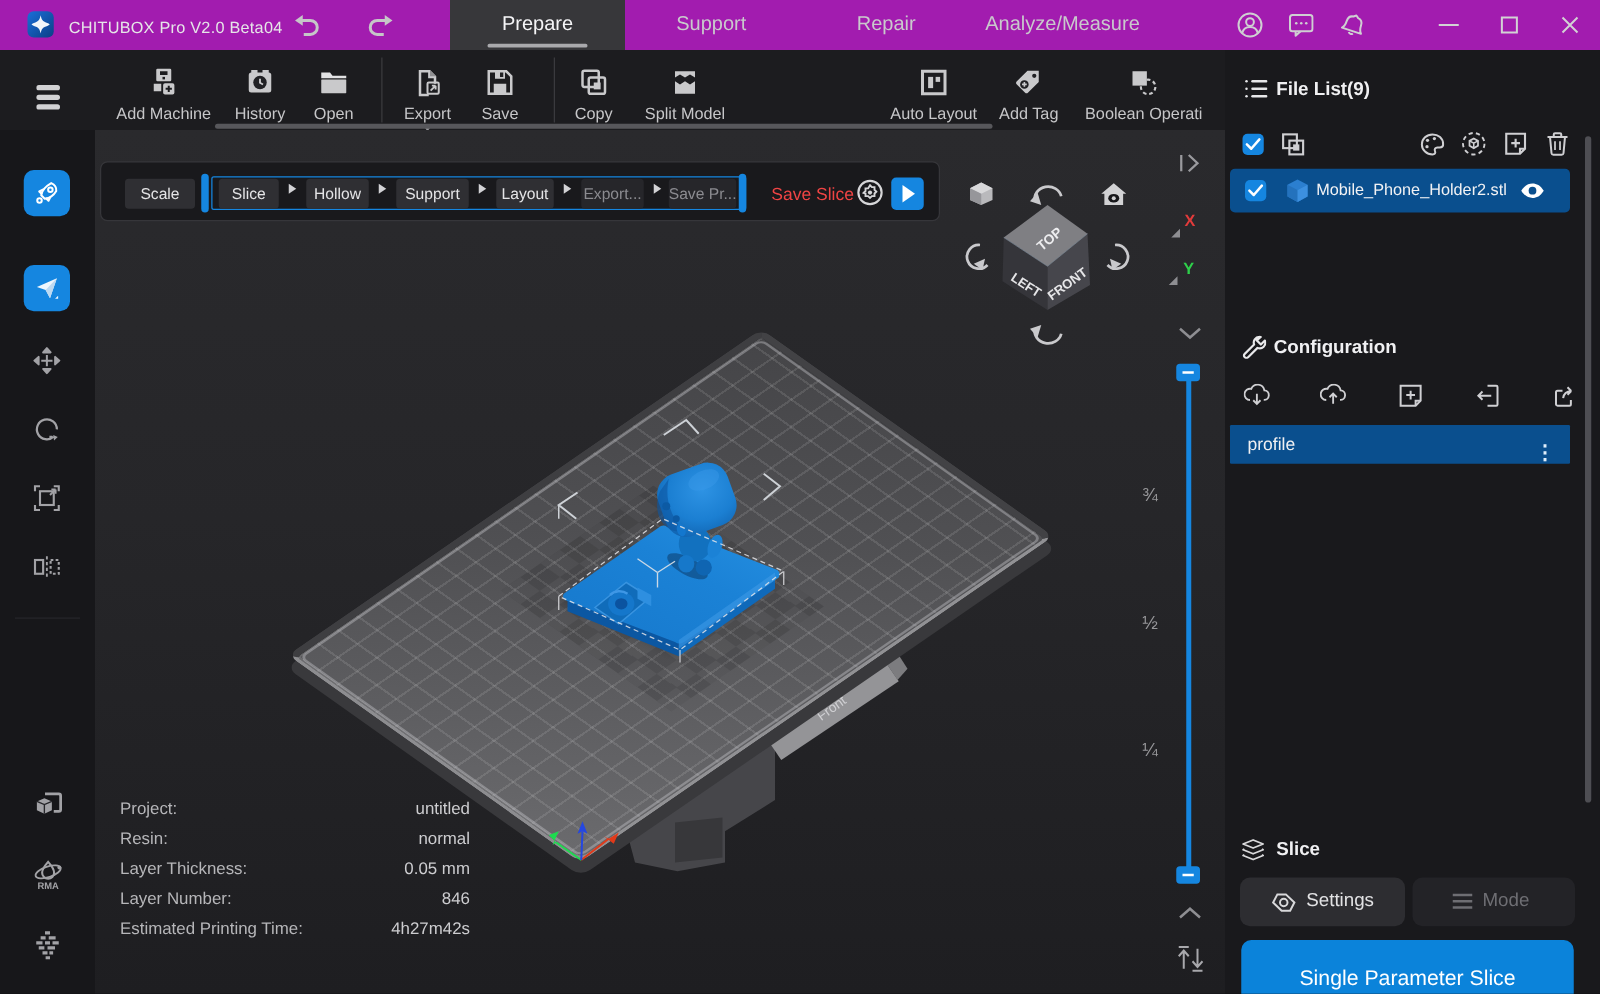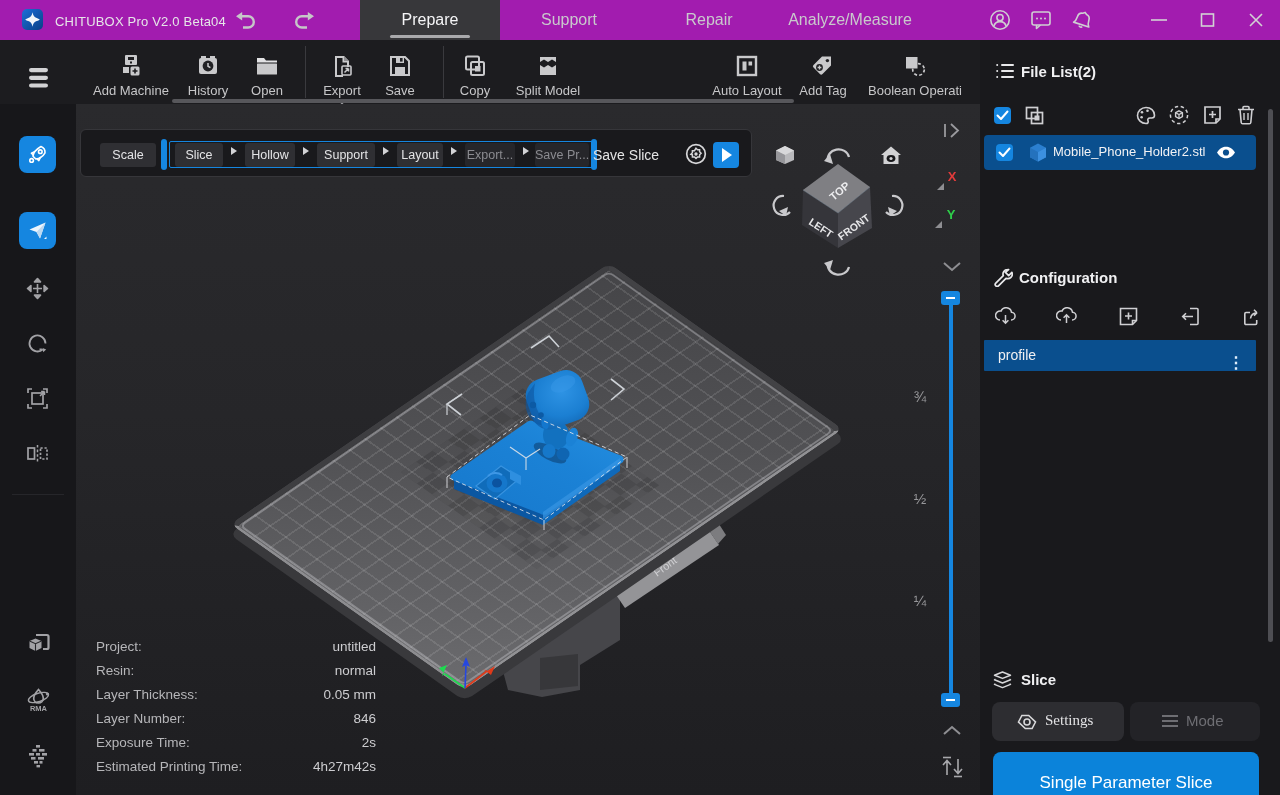--- a/index.html
+++ b/index.html
@@ -38,42 +38,42 @@
   background-image:repeating-conic-gradient(rgba(0,0,0,0.13) 0% 25%, rgba(0,0,0,0.04) 0% 50%);
   background-size:38.4px 38.4px; }
 #scene { position:absolute; left:0; top:0; width:904px; height:691px; }
 
 #wfbar { position:absolute; left:4px; top:25px; width:672px; height:48px; background:#19191c; border:1px solid #36363a; border-radius:6px; }
 .wbtn { position:absolute; top:13px; height:24px; line-height:24px; text-align:center; font-size:12.5px; white-space:nowrap; color:#e4e4e6; background:#2f2f33; border-radius:3px; }
 .wbtn.dim { color:#8b8b90; background:#26262a; }
 .warr { position:absolute; top:17px; width:0; height:0; border-left:6px solid #d2d2d5; border-top:4.5px solid transparent; border-bottom:4.5px solid transparent; }
 .bluebar { position:absolute; top:9px; width:6px; height:31px; background:#1586e0; border-radius:3px; }
 #bluebox { position:absolute; left:88px; top:11px; width:428px; height:27px; border:1px solid #1586e0; border-radius:2px; }
-#saveslice { position:absolute; left:512px; top:13px; height:24px; line-height:24px; font-size:14px; color:#e5e5e5;text-align:right; }
+#saveslice { position:absolute; left:536px; top:13px; height:24px; line-height:24px; font-size:14px; color:#ef4444;text-align:right; }
 #playbtn { position:absolute; left:632px; top:12px; width:26px; height:26px; background:#1586e0; border-radius:4px; }
 #playbtn::after { content:""; position:absolute; left:9px; top:6px; border-left:10px solid #fff; border-top:7px solid transparent; border-bottom:7px solid transparent; }
 
 #stats { position:absolute; left:20px; top:531px; width:280px; font-size:13.5px; color:#b6b6b9; }
 #stats .row { position:relative; height:24px; line-height:24px; }
 #stats .v { position:absolute; right:0; color:#cdcdd0; }
 
 .frac { position:absolute; left:832px; width:24px; text-align:center; font-size:15px; color:#97979a; }
 #slider-track { position:absolute; left:873px; top:195px; width:4px; height:402px; background:#1586e0; }
 .shandle { position:absolute; left:865px; width:19px; height:14px; background:#1586e0; border-radius:3px; }
 .shandle::after { content:""; position:absolute; left:5px; top:6px; width:9px; height:2px; background:#fff; }
 
 #rpanel { position:absolute; left:980px; top:40px; width:300px; height:755px; background:#19191c; }
 .phead { position:absolute; font-size:15px; font-weight:bold; color:#f0f0f2; }
 .filerow { position:absolute; left:4px; top:95px; width:272px; height:35px; background:#0a4f8e; border-radius:4px; }
 .checkbox { position:absolute; width:17px; height:17px; background:#1586e0; border-radius:4px; }
 .checkbox svg { position:absolute; left:2px; top:3px; }
 #profile { position:absolute; left:4px; top:300px; width:272px; height:31px; background:#0a4f8e; border-radius:1px; color:#f0f0f2; font-size:14px; line-height:31px; padding-left:14px; }
 #profile .dots { position:absolute; right:12px; top:7px; color:#dfeefb; font-size:16px; font-weight:bold; }
 .bigbtn { position:absolute; border-radius:8px; font-size:15px; }
-#btn-settings { left:12px; top:662px; width:132px; height:39px; background:#2d2d31; color:#e2e2e4;font-family:Liberation Serif, serif; }
+#btn-settings { left:12px; top:662px; width:132px; height:39px; background:#2d2d31; color:#e2e2e4; }
 #btn-mode { left:150px; top:662px; width:130px; height:39px; background:#232327; color:#6e6e73; }
 #btn-slice { left:13px; top:712px; width:266px; height:52px; background:#0b83da; color:#fff; font-size:17px; text-align:center; line-height:62px; border-radius:8px; }
 #rscroll { position:absolute; left:288px; top:69px; width:5px; height:533px; background:#4e4e53; border-radius:3px; }
 </style>
 </head>
 <body>
 <div id="app">
   <div id="titlebar">
     <div id="logo"><svg width="21" height="21" viewBox="0 0 21 21">
           <path d="M10.5 3.2 C11.3 6.6 12 7.6 13.6 8.4 C15.2 9.2 16.6 9.4 17.8 10.5 C16.6 11.6 15.2 11.8 13.6 12.6 C12 13.4 11.3 14.4 10.5 17.8 C9.7 14.4 9 13.4 7.4 12.6 C5.8 11.8 4.4 11.6 3.2 10.5 C4.4 9.4 5.8 9.2 7.4 8.4 C9 7.6 9.7 6.6 10.5 3.2 Z" fill="#f2f6fa"></path>
@@ -413,42 +413,41 @@
           <path d="M11 5.2 l1.5 1.5 h2.1 v2.1 l1.5 1.5 -1.5 1.5 v2.1 h-2.1 l-1.5 1.5 -1.5 -1.5 H7.4 v-2.1 L5.9 11.3 7.4 9.8 V7.7 h2.1 z" fill="none" stroke="#d6d6d8" stroke-width="1.5"></path>
           <circle cx="11" cy="11" r="1.7" fill="#d6d6d8"></circle>
         </svg>
       <div id="playbtn"></div>
     </div>
     <div id="stats">
       <div class="row">Project:<span class="v">untitled</span></div>
       <div class="row">Resin:<span class="v">normal</span></div>
       <div class="row">Layer Thickness:<span class="v">0.05 mm</span></div>
       <div class="row">Layer Number:<span class="v">846</span></div>
-      <div class="row">Exposure Time:<span class="v">2s</span></div>
       <div class="row">Estimated Printing Time:<span class="v">4h27m42s</span></div>
     </div>
     <div class="frac" style="top:284px;">¾</div>
     <div class="frac" style="top:386px;">½</div>
     <div class="frac" style="top:488px;">¼</div>
     <div id="slider-track"></div>
     <div class="shandle" style="top:187px;"></div>
     <div class="shandle" style="top:589px;"></div>
   </div>
   <div id="rpanel">
     <svg class="abs" style="left:16px;top:23px;" width="18" height="16" viewBox="0 0 18 16">
         <g stroke="#e8e8ea" stroke-width="2" stroke-linecap="round">
           <line x1="1.2" y1="2" x2="1.2" y2="2"></line>
           <line x1="6" y1="2" x2="17" y2="2"></line>
           <line x1="1.2" y1="8" x2="1.2" y2="8"></line>
           <line x1="6" y1="8" x2="17" y2="8"></line>
           <line x1="1.2" y1="14" x2="1.2" y2="14"></line>
           <line x1="6" y1="14" x2="17" y2="14"></line>
         </g>
       </svg>
-    <div class="phead" style="left:41px;top:23px;">File List(2)</div>
+    <div class="phead" style="left:41px;top:23px;">File List(9)</div>
     <div class="checkbox" style="left:14px;top:67px;">
         <svg width="13" height="11" viewBox="0 0 13 11">
           <path d="M1.5 5.5 L5 9 L11.5 1.5" fill="none" stroke="#fff" stroke-width="2" stroke-linecap="round" stroke-linejoin="round"></path>
         </svg>
       </div>
     <svg class="abs" style="left:45px;top:66px;" width="19" height="19" viewBox="0 0 19 19">
         <rect x="1.5" y="1.5" width="11" height="11" fill="none" stroke="#cfcfd2" stroke-width="1.7"></rect>
         <rect x="6.5" y="6.5" width="11" height="11" fill="none" stroke="#cfcfd2" stroke-width="1.7"></rect>
         <rect x="9.5" y="9.5" width="5" height="5" fill="#cfcfd2"></rect>
       </svg>

